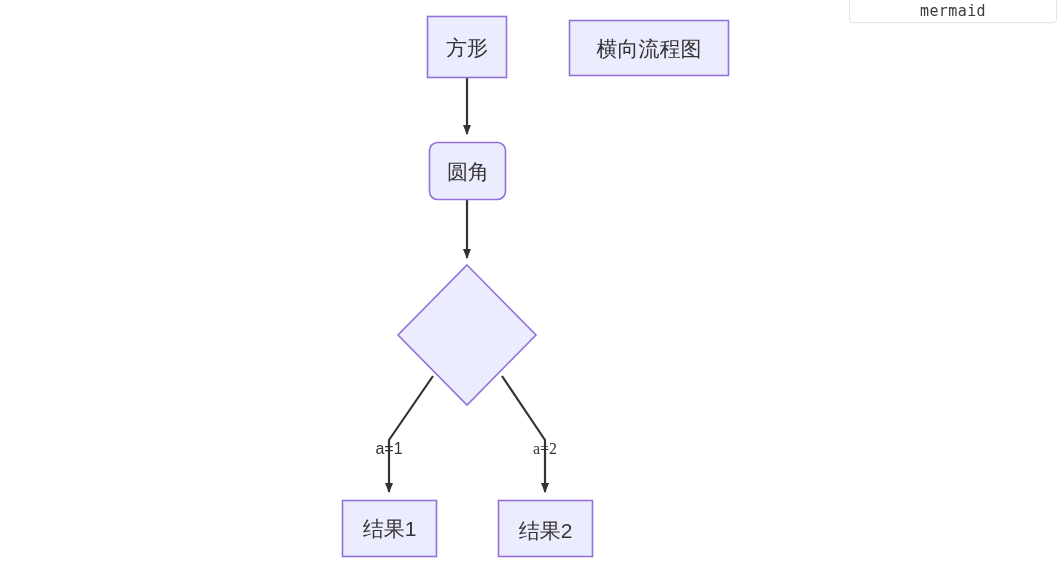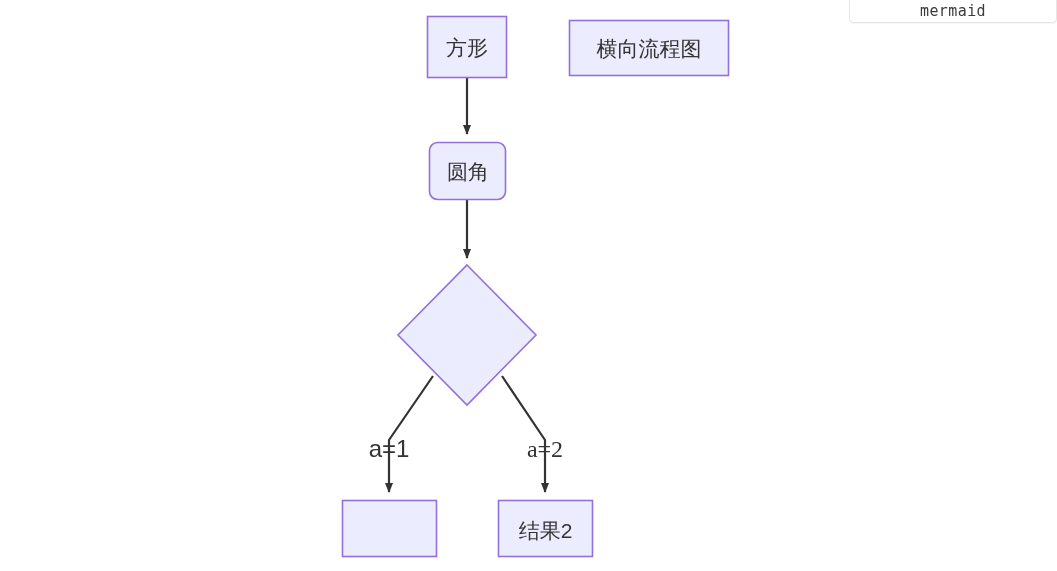--- a/index.html
+++ b/index.html
@@ -68,21 +68,21 @@
     line-height: 1;
     white-space: nowrap;
     pointer-events: none;
   }
   .edge-label {
     position: absolute;
     display: flex;
     align-items: center;
     justify-content: center;
     color: #333333;
-    font-size: 24px;
+    font-size: 16px;
     line-height: 1;
     white-space: nowrap;
     pointer-events: none;
   }
 </style>
 </head>
 <body>
 
 <div id="mermaid-tab">
   <span class="tab-label">mermaid</span>
@@ -122,20 +122,21 @@
 
       <rect x="498.5" y="500.5" width="94" height="56" fill="#ECECFF" stroke="#9370DB" stroke-width="1.6"></rect>
     </g>
   </svg>
 
   <div class="node-label" style="left:427px; top:16px; width:80px; height:62px;">方形</div>
 
   <div class="node-label" style="left:429px; top:142px; width:78px; height:58px;text-align:center;">圆角</div>
 
 
+  <div class="node-label" style="left:342px; top:500px; width:95px; height:57px;">结果1</div>
 
   <div class="node-label" style="left:498px; top:500px; width:95px; height:60px;">结果2</div>
 
   <div class="node-label" style="left:569px; top:20px; width:160px; height:56px;">横向流程图</div>
 
   <div class="edge-label" style="left:352px; top:437px; width:74px; height:24px;">a=1</div>
 
   <div class="edge-label" style="left:508px; top:437px; width:74px; height:24px;font-family:Liberation Serif, serif;">a=2</div>
 
 </div>

